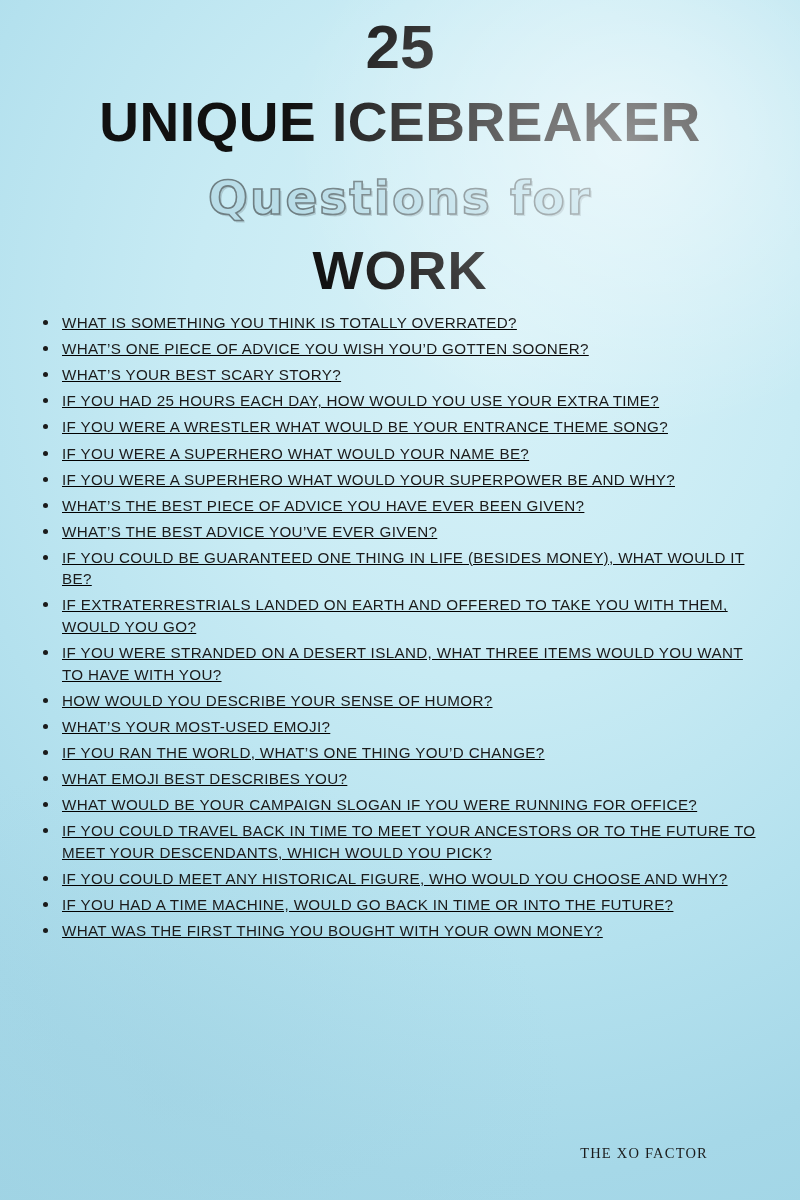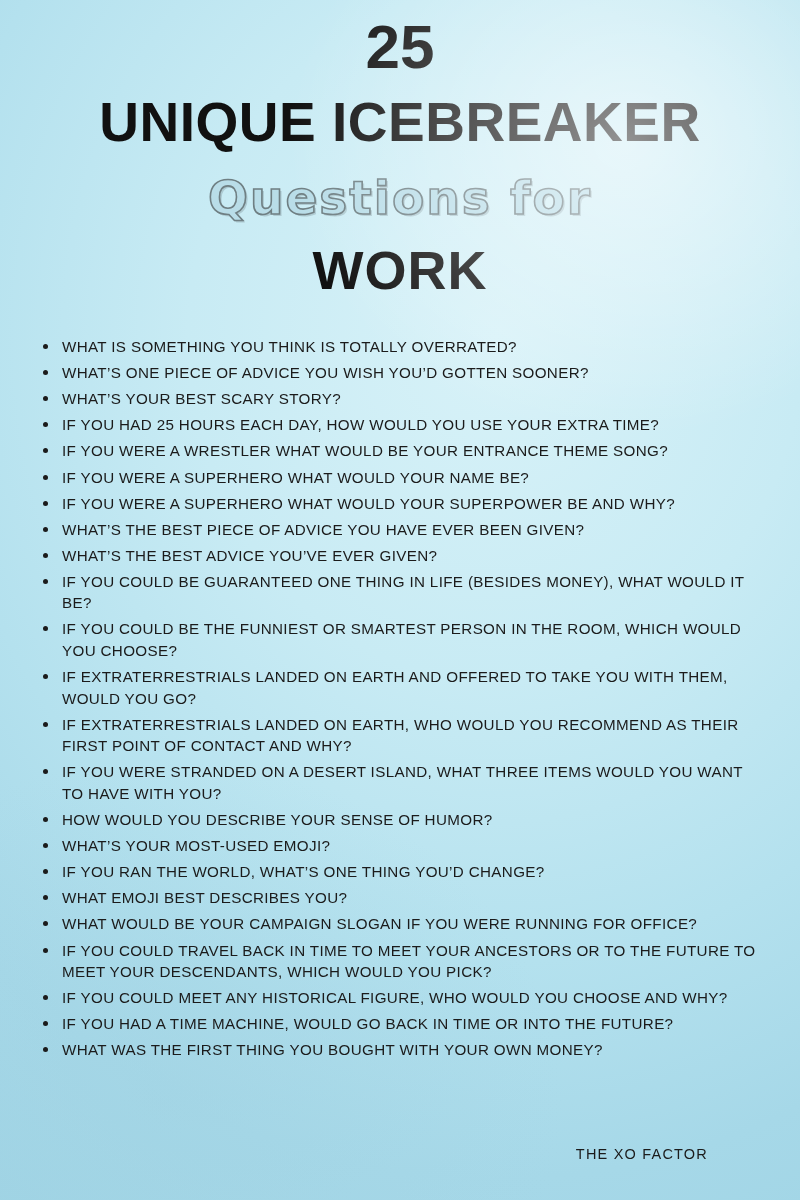--- a/index.html
+++ b/index.html
@@ -63,22 +63,23 @@
   .t-line4 {
     font-family: "Liberation Sans", sans-serif;
     font-weight: bold;
     font-size: 54px;
     line-height: 1.1;
     color: #111111;
     margin-top: 14px;
     letter-spacing: 1px;
   }
   .list-wrap {
-    margin-top: 36px;
+    margin-top: 12px;
     padding: 0 34px 0 36px;
+    text-decoration: underline;
   }
   ul.q-list {
     list-style: none;
     margin: 0;
     padding: 0;
   }
   ul.q-list li {
     position: relative;
     padding-left: 26px;
     margin-bottom: 4.5px;
@@ -96,21 +97,21 @@
     top: 8px;
     width: 5px;
     height: 5px;
     border-radius: 50%;
     background: #1b1b1b;
   }
   .footer {
     position: absolute;
     right: 92px;
     bottom: 38px;
-    font-family: Liberation Sans, sans-serif;
+    font-family: Liberation Serif, serif;
     font-size: 14.5px;
     letter-spacing: 1.2px;
     color: #1b1b1b;
     text-transform: uppercase;
   }
 </style>
 </head>
 <body>
 
 <div class="page">
@@ -128,23 +129,21 @@
       <li>What is something you think is totally overrated?</li>
       <li>What’s one piece of advice you wish you’d gotten sooner?</li>
       <li>What’s your best scary story?</li>
       <li>If you had 25 hours each day, how would you use your extra time?</li>
       <li>If you were a wrestler what would be your entrance theme song?</li>
       <li>If you were a superhero what would your name be?</li>
       <li>If you were a superhero what would your superpower be and why?</li>
       <li>What’s the best piece of advice you have ever been given?</li>
       <li>What’s the best advice you’ve ever given?</li>
       <li>If you could be guaranteed one thing in life (besides money), what would it be?</li>
-      <li>If you could be the funniest or smartest person in the room, which would you choose?</li>
       <li>If extraterrestrials landed on earth and offered to take you with them, would you go?</li>
-      <li>If extraterrestrials landed on earth, who would you recommend as their first point of contact and why?</li>
       <li>If you were stranded on a desert island, what three items would you want to have with you?</li>
       <li>How would you describe your sense of humor?</li>
       <li>What’s your most-used emoji?</li>
       <li>If you ran the world, what’s one thing you’d change?</li>
       <li>What emoji best describes you?</li>
       <li>What would be your campaign slogan if you were running for office?</li>
       <li>If you could travel back in time to meet your ancestors or to the future to meet your descendants, which would you pick?</li>
       <li>If you could meet any historical figure, who would you choose and why?</li>
       <li>If you had a time machine, would go back in time or into the future?</li>
       <li>What was the first thing you bought with your own money?</li>

